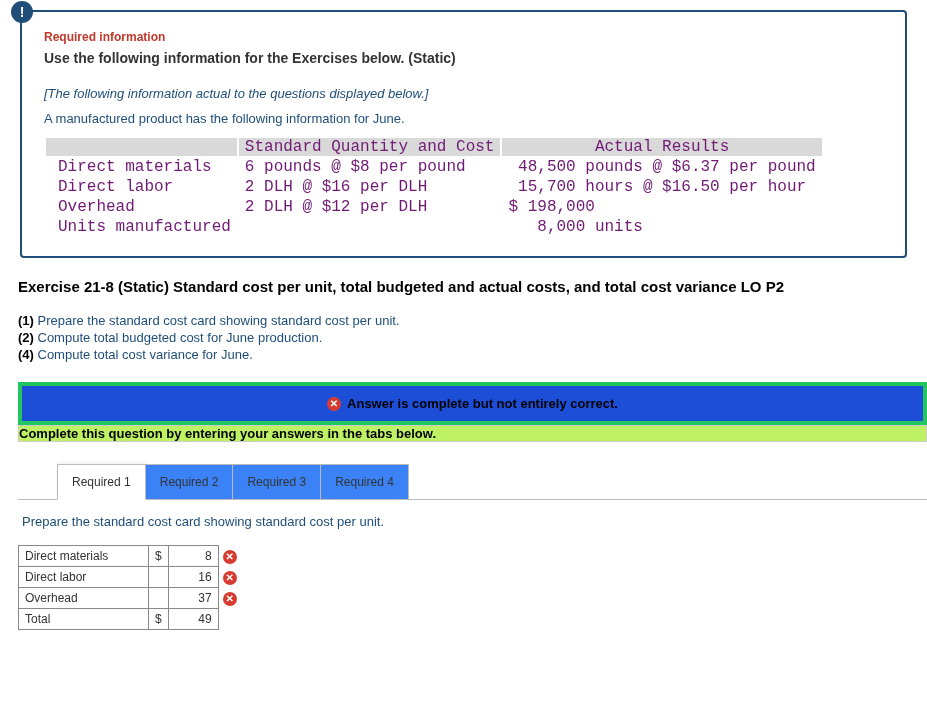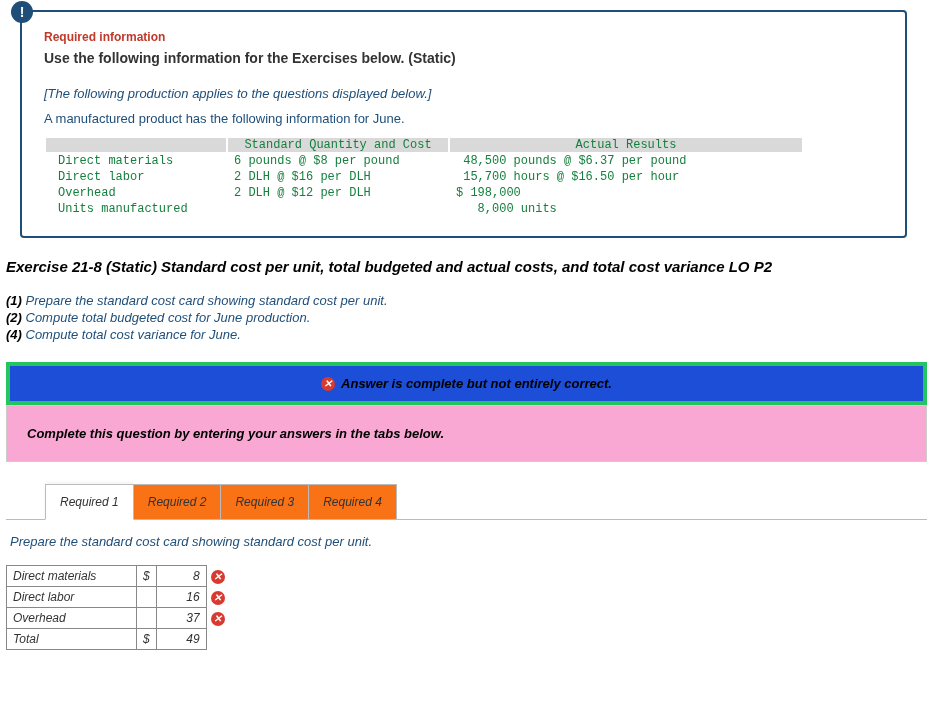--- a/index.html
+++ b/index.html
@@ -30,62 +30,62 @@
     display: flex;
     align-items: center;
     justify-content: center;
     font-weight: bold;
     font-size: 14px;
   }
   .req-info-title { color: #c0392b; font-weight: bold; margin-bottom: 6px; font-size: 12px; }
   .bold-line { font-weight: bold; font-size: 14px; margin-bottom: 20px; }
   .italic-line { font-style: italic; color: #1f4e79; margin-bottom: 10px; }
   .plain-line { color: #1f4e79; margin-bottom: 10px; }
-  .data-table { font-family: "Courier New", monospace; font-size: 12px; color: #15803d; width: 100%; max-width: 760px; }
+  .data-table { font-family: "Courier New", monospace; font-size: 16px; color: #701a75; width: 100%; max-width: 760px; }
   .data-header-row { background: #d9d9d9; }
   .data-row td { padding: 0 6px; white-space: pre; }
   .data-table td.col1 { width: 180px; padding-left: 12px; }
   .data-table td.col2 { width: 220px; }
   .data-table td.col3 { }
   .exercise-header { font-weight: bold; font-size: 15px; margin: 0 0 18px 0; color: #000; }
-  .section { margin-left: 6px; font-style: italic; }
+  .section { margin-left: 18px; }
   .task-line { color: #1f4e79; margin: 0; line-height: 1.3; }
   .task-line b { color: #000; }
   .status-banner {
     background: #1d4ed8;
     border: 4px solid #22c55e;
     padding: 10px;
     margin: 18px 0 0 0;
     text-align: center;
     font-weight: bold;
     color: #000;
   }
   .status-banner .x-icon { display:inline-flex; vertical-align:middle; margin-right:6px; }
   .x-icon {
     width: 14px; height: 14px; background: #d73a2f; border-radius: 50%;
     color: #fff; font-size: 10px; line-height: 14px; text-align: center;
     display: inline-flex; align-items: center; justify-content: center;
     font-weight: bold;
   }
   .complete-instruction {
-    background: #f9a8d4;
+    background: #bef264;
     border: 1px solid #ccc;
-    padding: 20px;
+    padding: 0;
     font-weight: bold;
     color: #000;
     margin-top: 0;
   }
   .tabs { display: flex; margin-top: 22px; border-bottom: 1px solid #bbb; padding-left: 39px; }
   .tab {
     border: 1px solid #bbb;
     border-bottom: none;
     padding: 10px 14px;
     font-size: 12px;
     cursor: pointer;
-    background: #f97316;
+    background: #3b82f6;
     margin-right: -1px;
     position: relative;
   }
   .tab.active {
     background: #fff;
     border-bottom: 1px solid #fff;
     margin-bottom: -1px;
     z-index: 2;
     box-shadow: 0 -2px 3px rgba(0,0,0,0.05);
   }
@@ -102,21 +102,21 @@
   .answer-table td.value-cell { width: 50px; text-align: right; background:#fff; }
   .answer-table td.icon-cell { width: 18px; border:none; padding-left:4px; background:transparent; }
 </style>
 </head>
 <body>
 
 <div class="info-box">
   <div class="info-badge">!</div>
   <div class="req-info-title">Required information</div>
   <div class="bold-line">Use the following information for the Exercises below. (Static)</div>
-  <div class="italic-line">[The following production applies to the questions displayed below.]</div>
+  <div class="italic-line">[The following information actual to the questions displayed below.]</div>
   <div class="plain-line">A manufactured product has the following information for June.</div>
 
   <table class="data-table">
     <tbody>
         <tr class="data-header-row data-row">
       <td class="col1"></td>
       <td class="col2" style="text-align:center">Standard Quantity and Cost</td>
       <td class="col3" style="text-align:center">Actual Results</td>
     </tr>
     <tr class="data-row">

